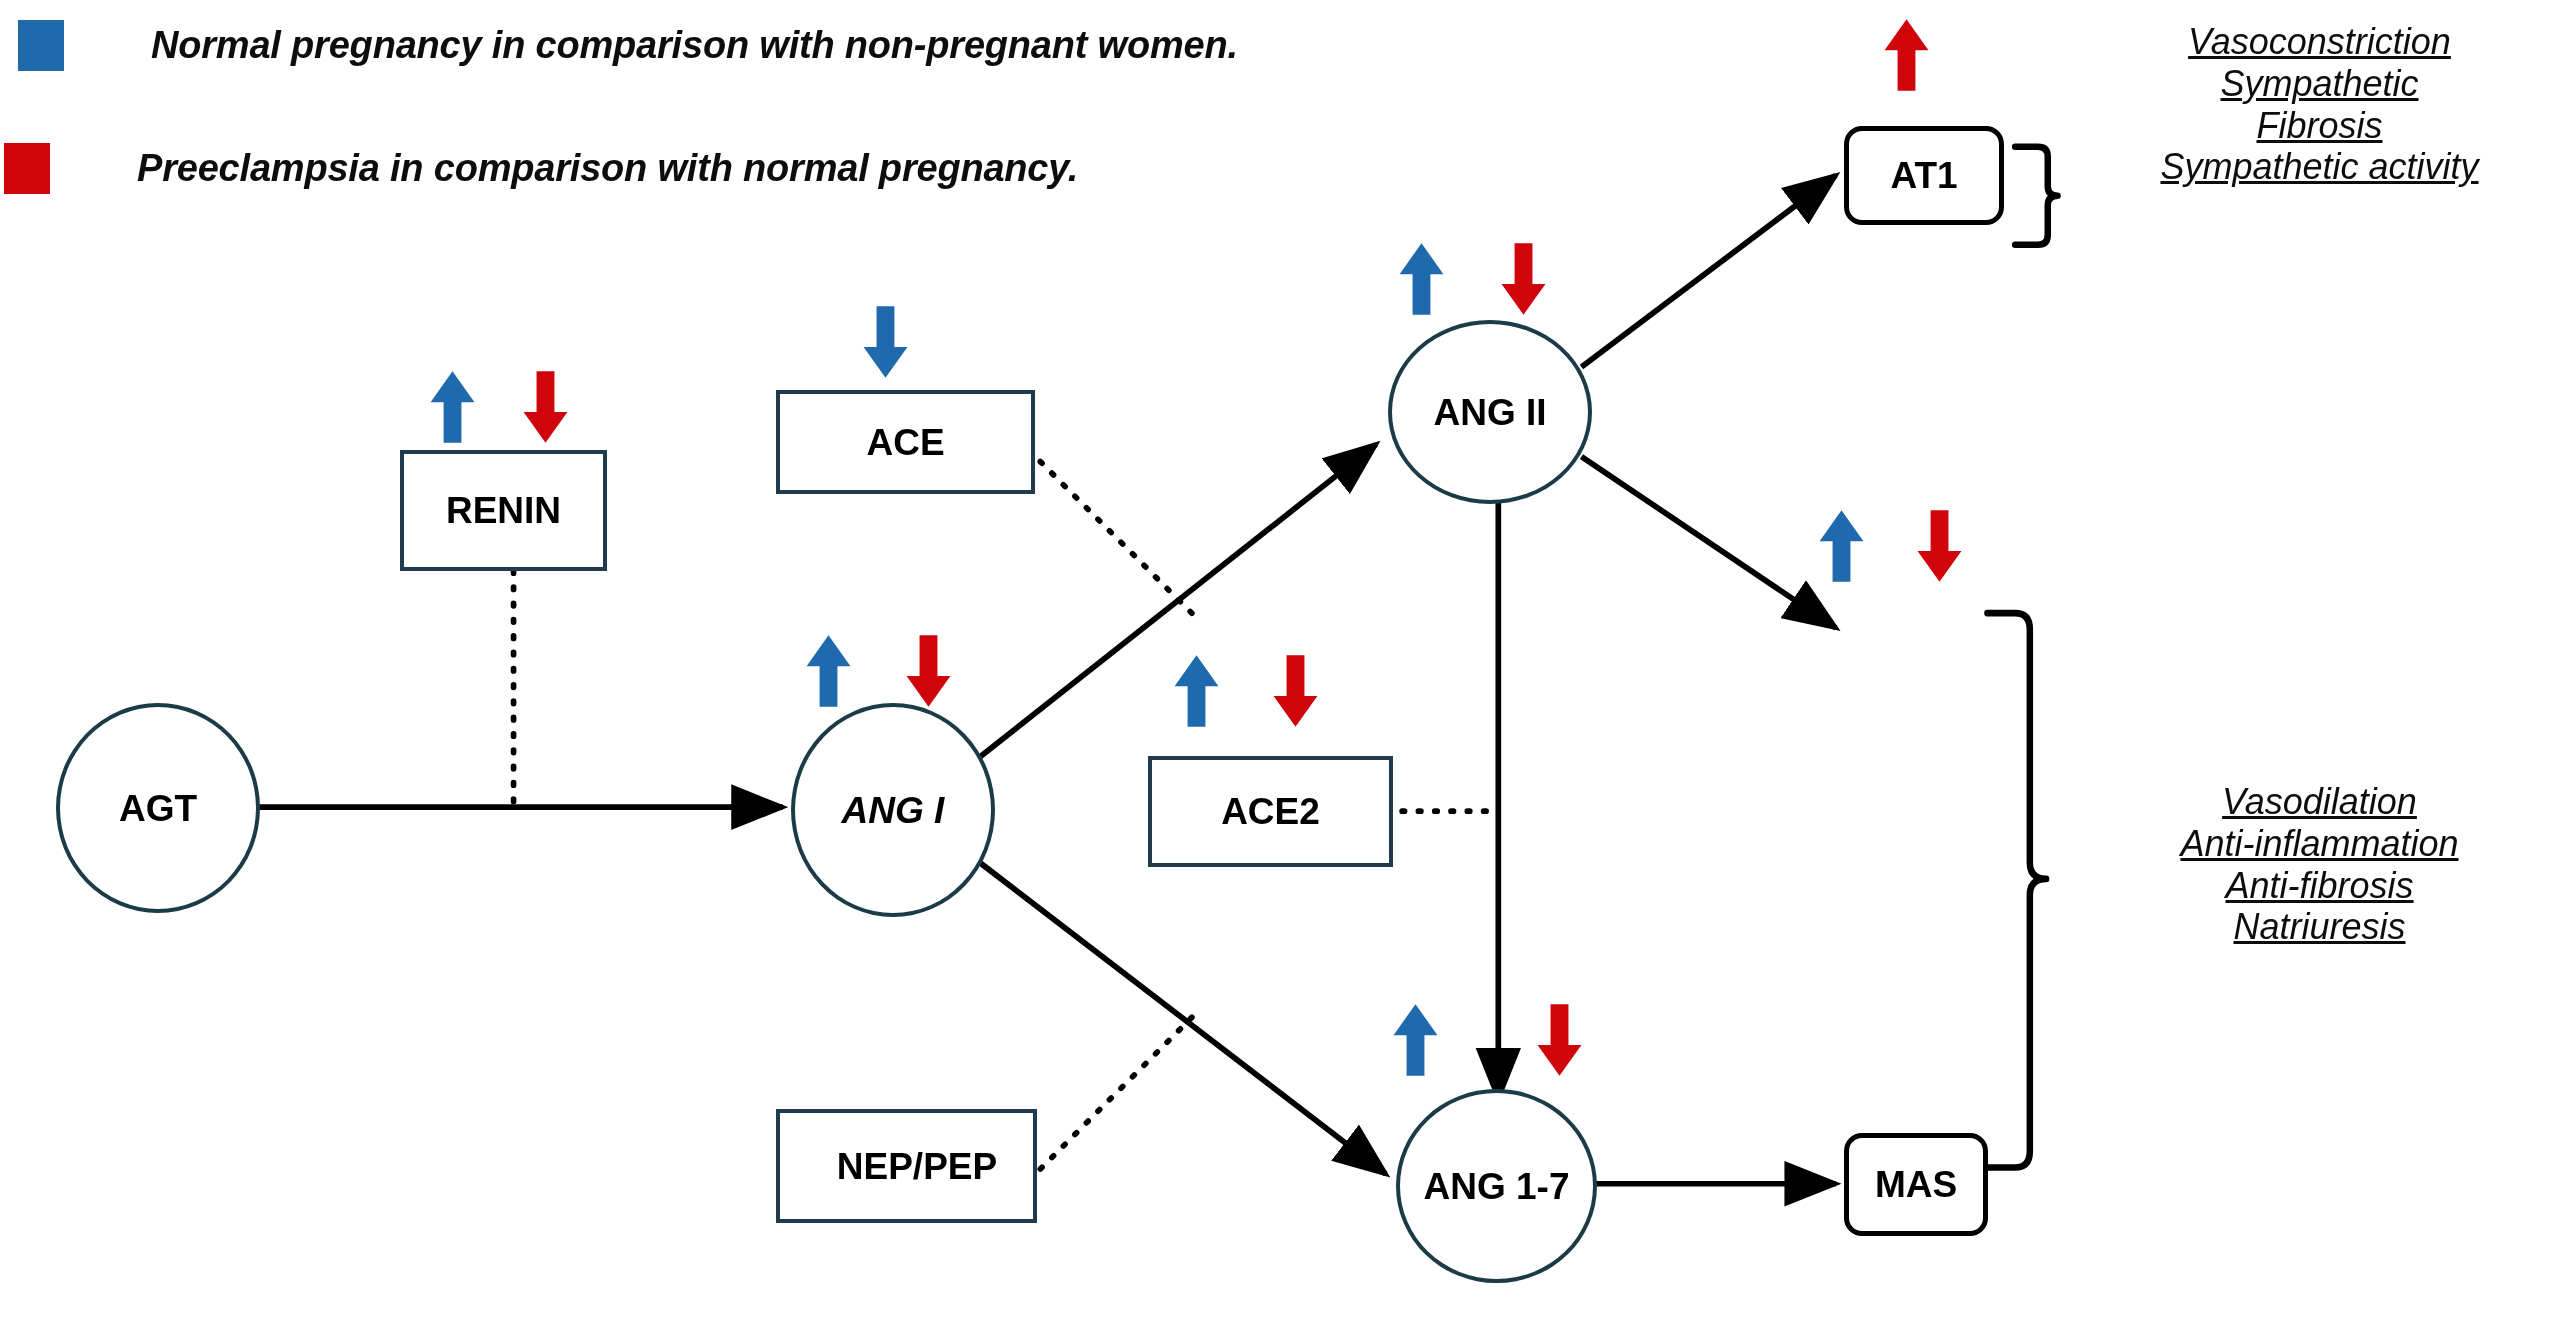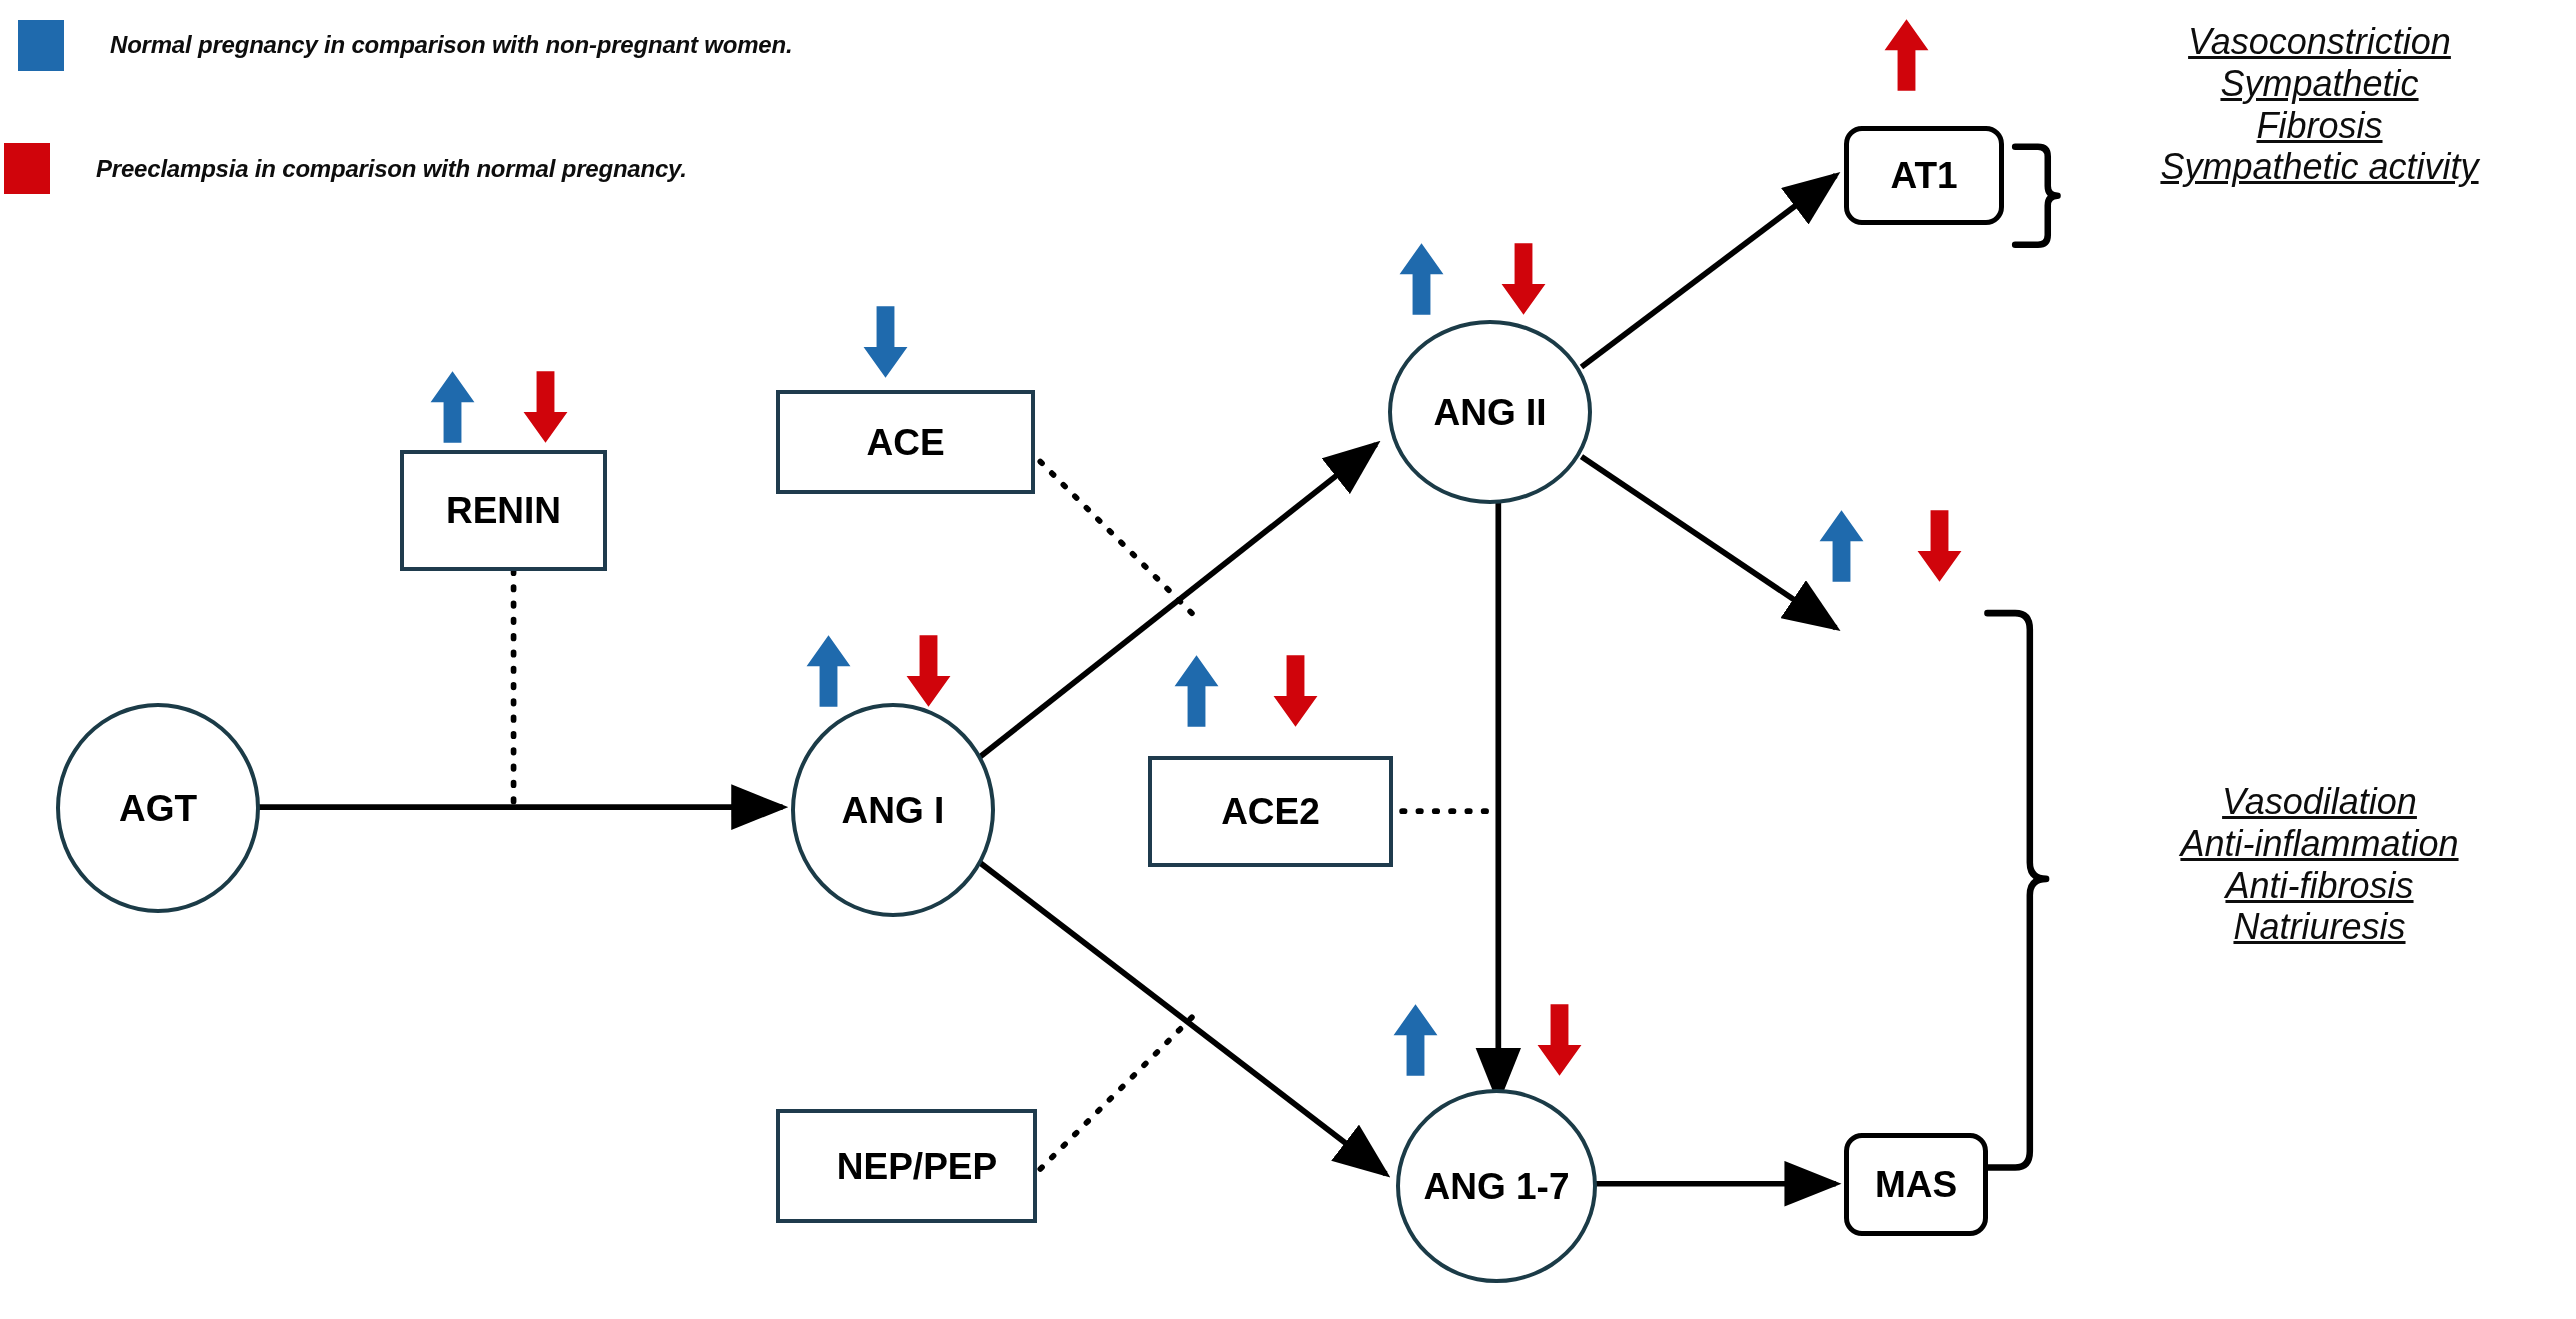--- a/index.html
+++ b/index.html
@@ -19,24 +19,24 @@
   .legend-row {
     position: absolute;
     display: flex;
     align-items: center;
   }
   .legend-swatch {
     width: 46px;
     height: 51px;
   }
   .legend-text {
-    margin-left: 46px;
+    margin-left: 87px;
     font-style: italic;
     font-weight: 700;
-    font-size: 24px;
+    font-size: 38px;
     color: #0d0d0d;
     white-space: nowrap;
     letter-spacing: -0.2px;
   }
   
   .node {
     position: absolute;
     display: flex;
     align-items: center;
     justify-content: center;
@@ -192,21 +192,21 @@
   </div>
 
   <div class="node node-rect" style="left:390px; top:450px; width:207px; height:121px;">
     <span>RENIN</span>
   </div>
 
   <div class="node node-rect" style="left:766px; top:390px; width:259px; height:104px;">
     <span>ACE</span>
   </div>
 
-  <div class="node node-circle" style="left:781px; top:703px; width:204px; height:214px;">
+  <div class="node node-circle" style="left:781px; top:703px; width:204px; height:214px;font-style:italic;">
     <span>ANG I</span>
   </div>
 
   <div class="node node-rect" style="left:1138px; top:756px; width:245px; height:111px;">
     <span>ACE2</span>
   </div>
 
   <div class="node node-rect" style="left:766px; top:1109px; width:261px; height:114px;padding-left:21px;">
     <span>NEP/PEP</span>
   </div>

